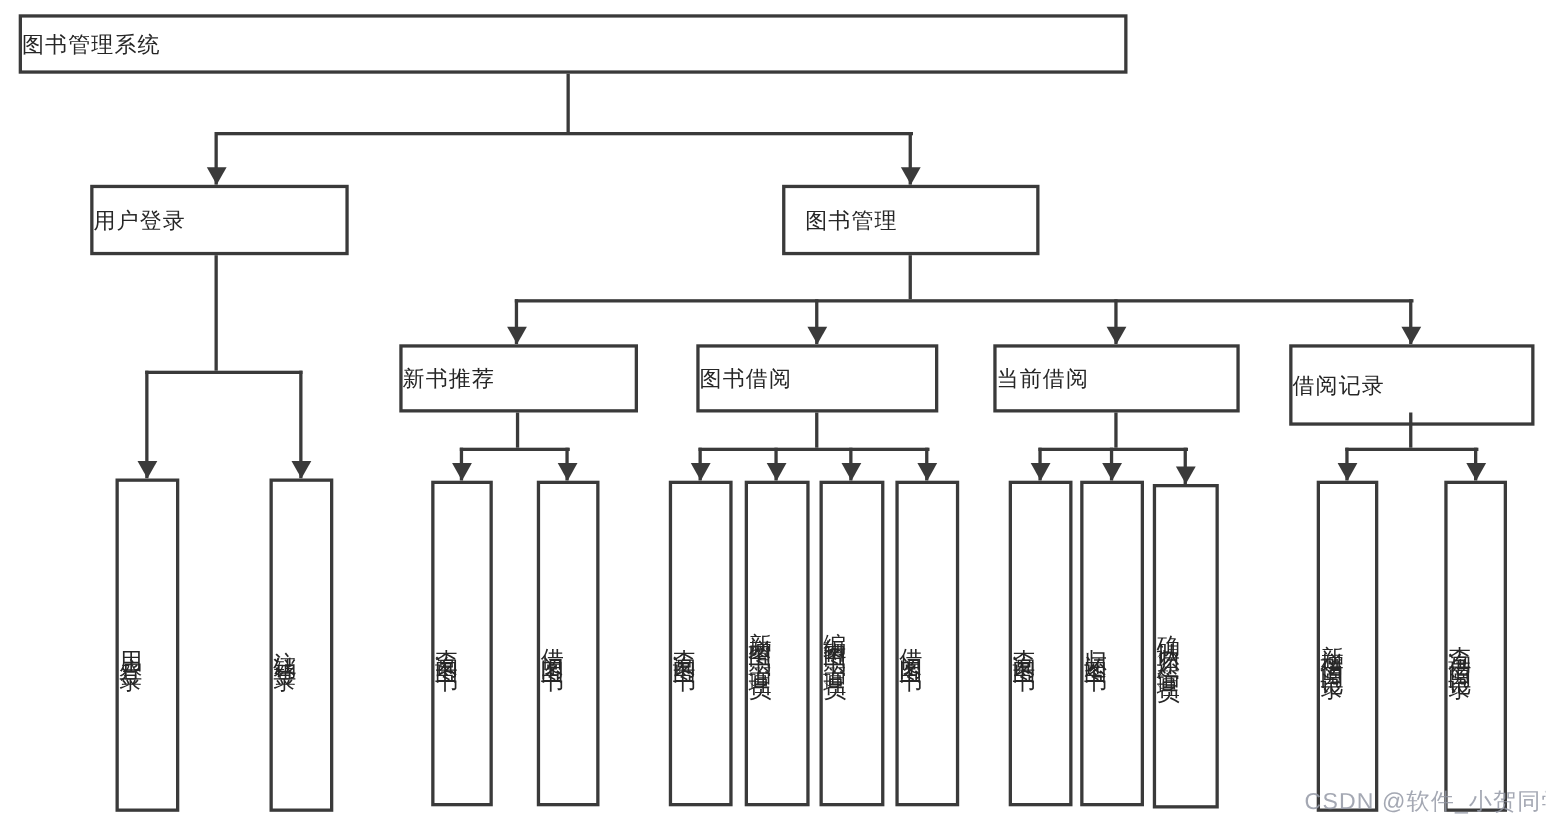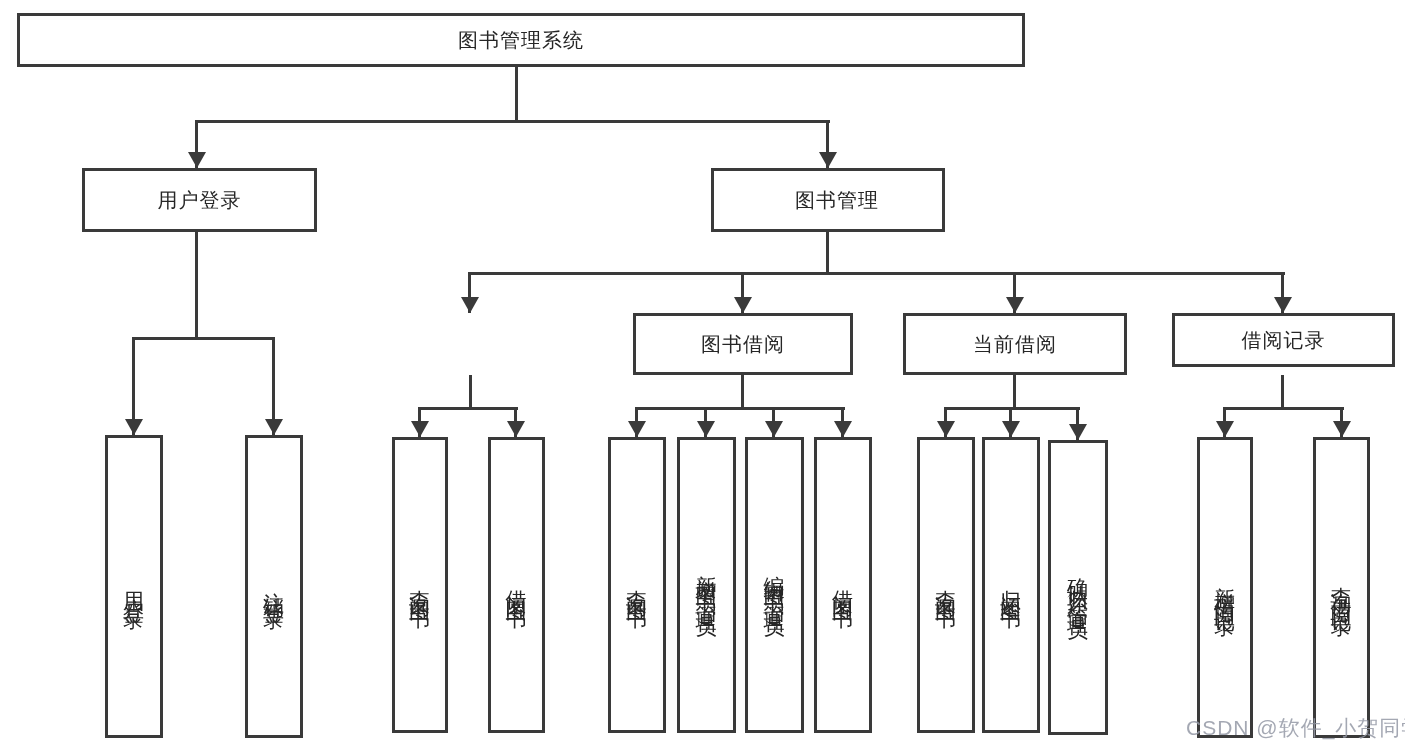--- a/index.html
+++ b/index.html
@@ -1,19 +1,19 @@
 <!DOCTYPE html>
 <html><head>
 <meta charset="utf-8">
 <style>
   html,body{margin:0;padding:0;width:1405px;height:747px;background:#ffffff;overflow:hidden;
     font-family:"Liberation Sans","DejaVu Sans",sans-serif;}
   .stage{position:relative;width:1405px;height:747px;background:#ffffff;}
   .box{position:absolute;box-sizing:border-box;border:3px solid #3a3a3a;background:#ffffff;
-    display:flex;align-items:center;justify-content:center;color:#262626;}
+    display:flex;align-items:center;color:#262626;}
   .hbox{font-size:20px;letter-spacing:1px;}
   .vbox span{writing-mode:vertical-rl;text-orientation:mixed;letter-spacing:6px;line-height:1;
     font-size:21px;color:#262626;}
   .vline{position:absolute;width:3px;background:#3a3a3a;}
   .hline{position:absolute;height:3px;background:#3a3a3a;}
   .ahead{position:absolute;width:0;height:0;border-left:9px solid transparent;
     border-right:9px solid transparent;border-top:16px solid #3a3a3a;}
   .watermark{position:absolute;left:1186px;top:714px;font-size:21px;color:rgba(148,153,166,0.85);
     letter-spacing:1px;z-index:6;white-space:nowrap;}
 </style>
@@ -51,27 +51,30 @@
   <div class="hline" style="left:468px;top:272px;width:817px;"></div>
   <div class="vline" style="left:468px;top:272px;height:41px;"></div>
   <div class="ahead" style="left:461px;top:297px;"></div>
   <div class="vline" style="left:741px;top:272px;height:41px;"></div>
   <div class="ahead" style="left:734px;top:297px;"></div>
   <div class="vline" style="left:1013px;top:272px;height:41px;"></div>
   <div class="ahead" style="left:1006px;top:297px;"></div>
   <div class="vline" style="left:1281px;top:272px;height:41px;"></div>
   <div class="ahead" style="left:1274px;top:297px;"></div>
 
+  <div class="box hbox" style="left:363px;top:313px;width:217px;height:62px;">
+    <span>新书推荐</span>
+  </div>
   <div class="box hbox" style="left:633px;top:313px;width:220px;height:62px;">
     <span>图书借阅</span>
   </div>
   <div class="box hbox" style="left:903px;top:313px;width:224px;height:62px;">
     <span>当前借阅</span>
   </div>
-  <div class="box hbox" style="left:1172px;top:313px;width:223px;height:54px;">
+  <div class="box hbox" style="left:1172px;top:313px;width:223px;height:74px;">
     <span>借阅记录</span>
   </div>
 
   <div class="vline" style="left:469px;top:375px;height:32px;"></div>
   <div class="hline" style="left:418px;top:407px;width:100px;"></div>
   <div class="vline" style="left:418px;top:407px;height:30px;"></div>
   <div class="ahead" style="left:411px;top:421px;"></div>
   <div class="vline" style="left:514px;top:407px;height:30px;"></div>
   <div class="ahead" style="left:507px;top:421px;"></div>
 

